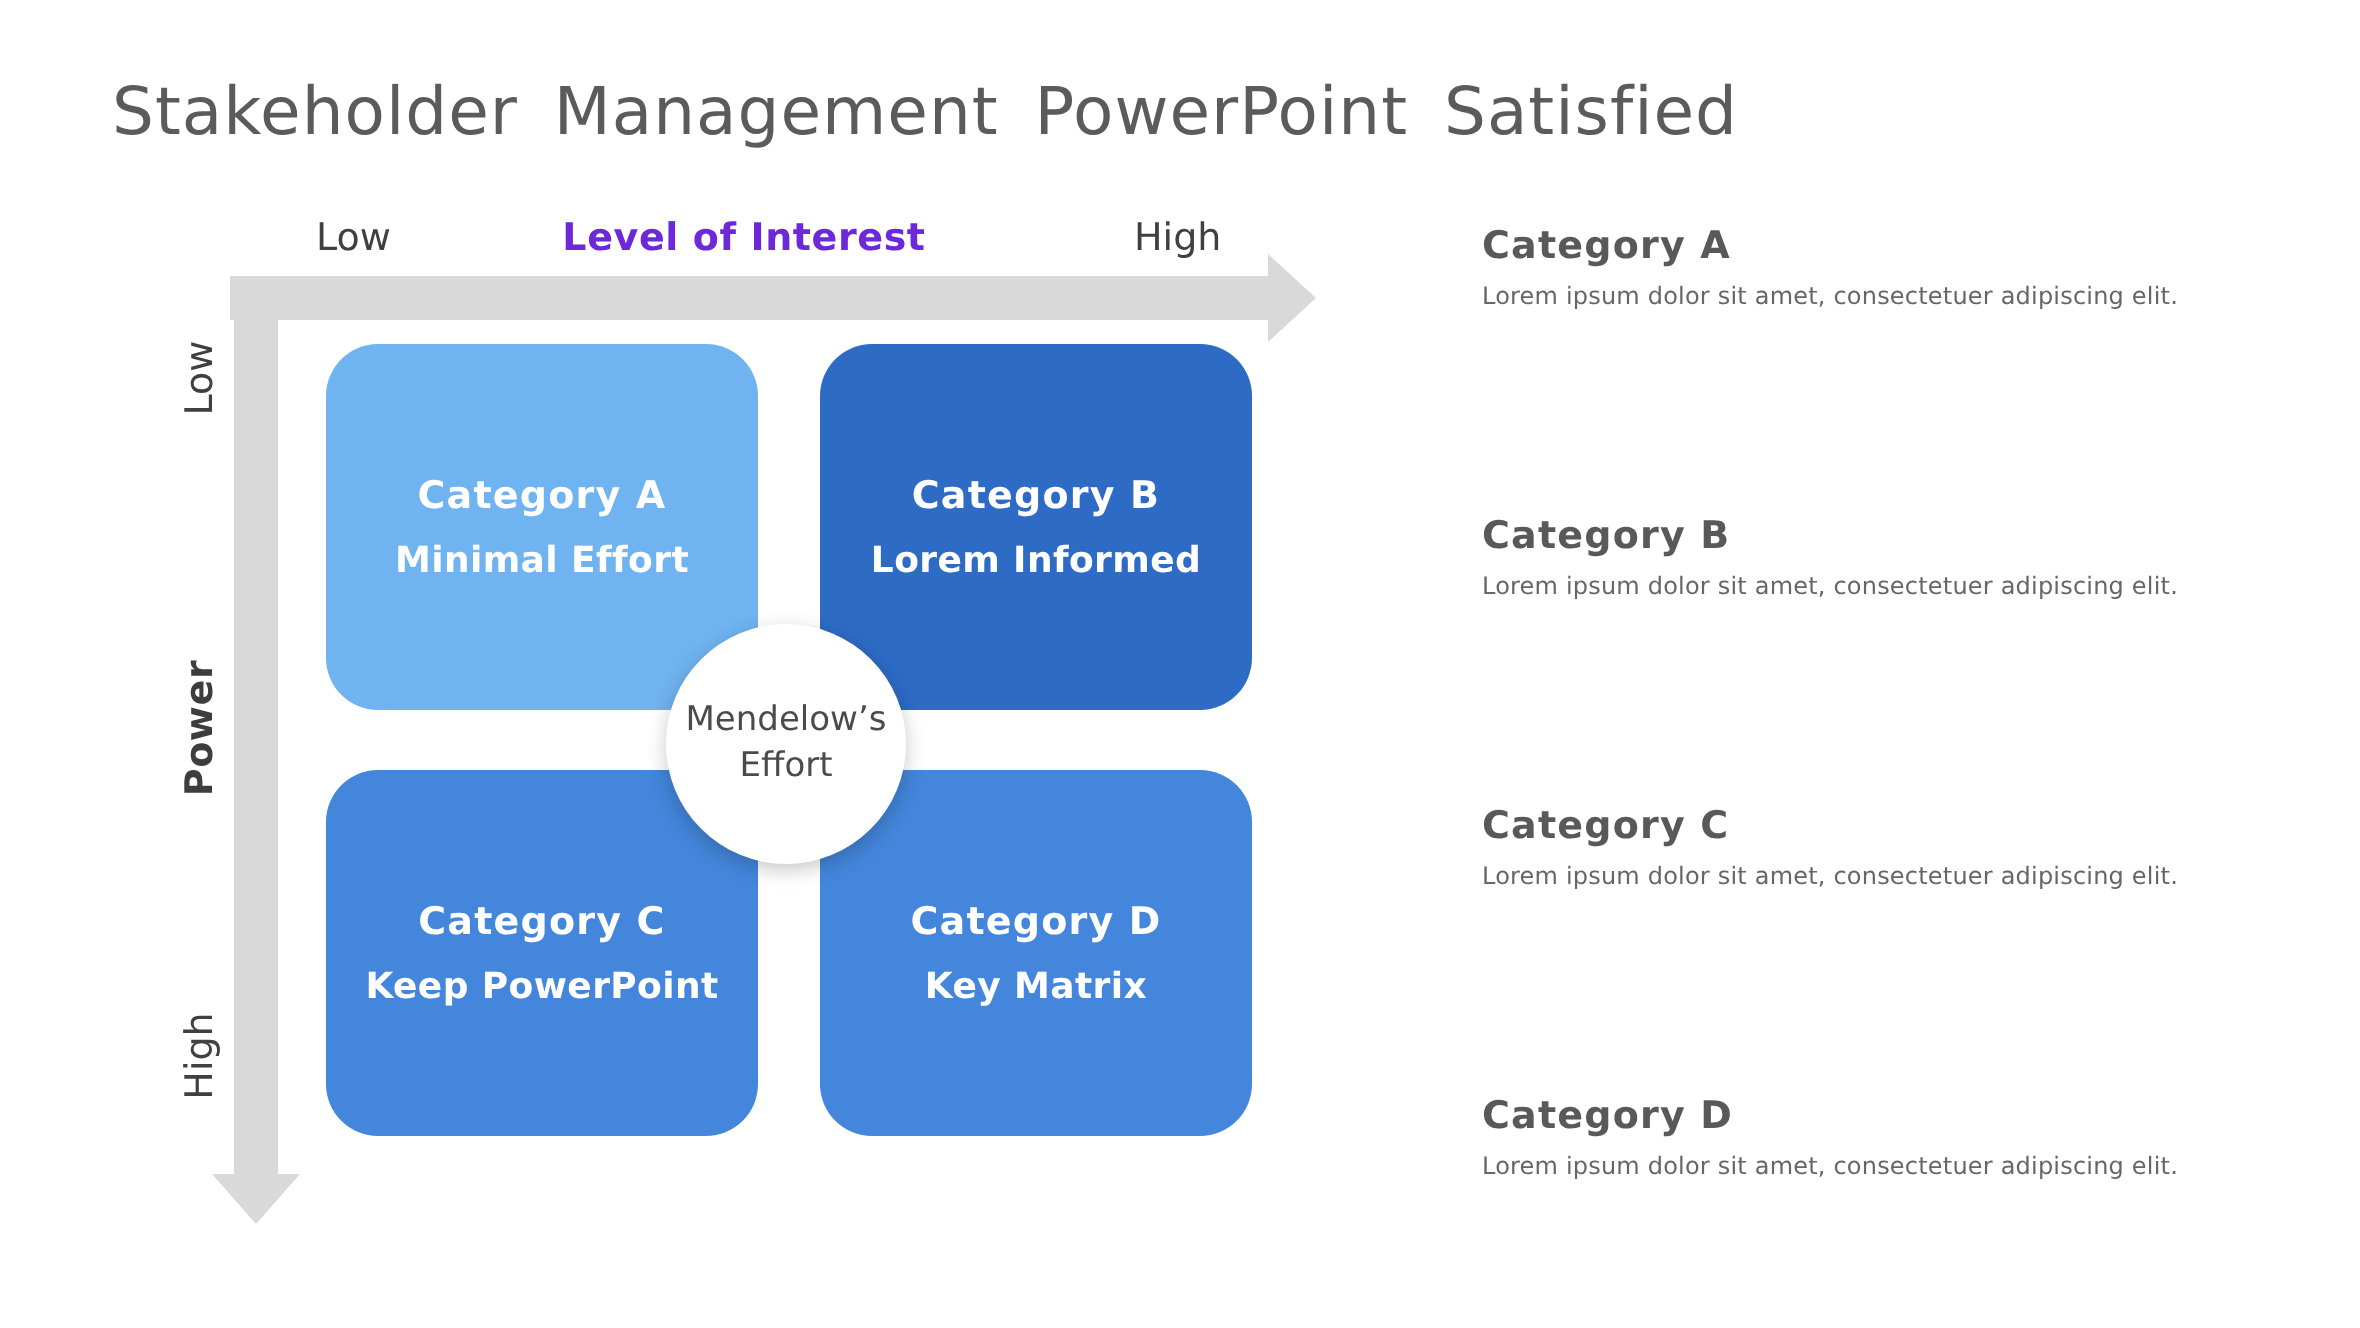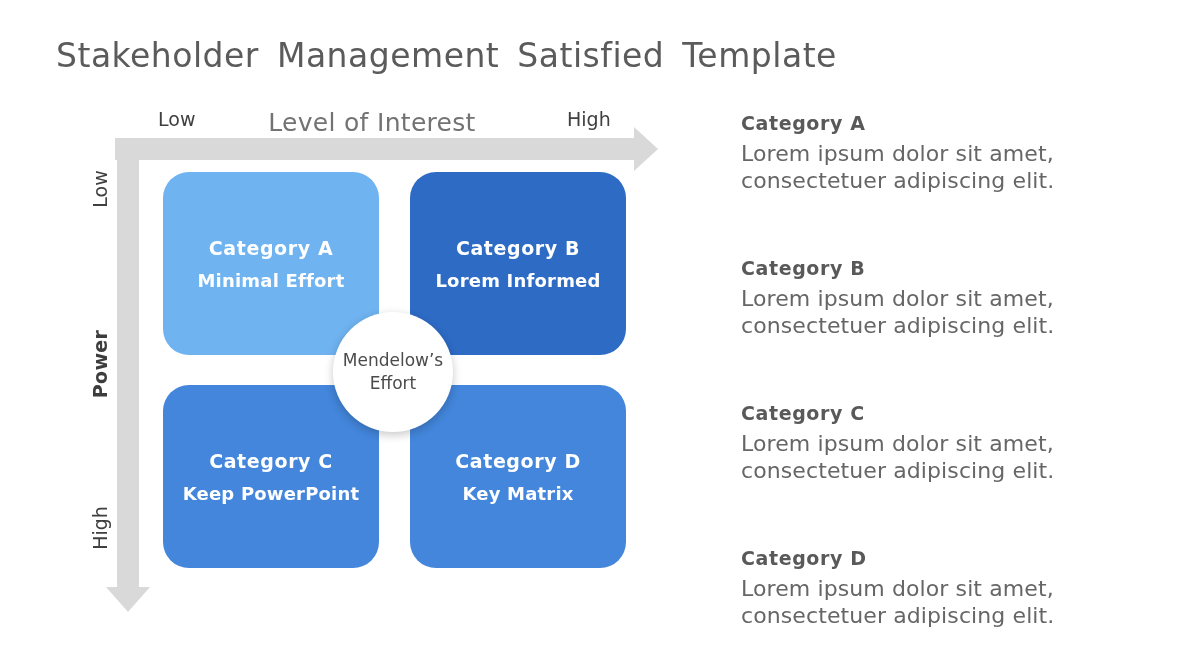--- a/index.html
+++ b/index.html
@@ -28,21 +28,21 @@
   }
 
   
   .x-low {
     position: absolute; left: 158px; top: 108px;
     font-size: 19px; color: #404040;
   }
   .x-title {
     position: absolute; left: 372px; top: 108px;
     transform: translateX(-50%);
-    font-size: 25px; font-weight: normal; color: #737373;
+    font-size: 19px; font-weight: bold; color: #6d28d9;
     letter-spacing: 0.3px; white-space: nowrap;
   }
   .x-high {
     position: absolute; left: 567px; top: 108px;
     font-size: 19px; color: #404040;
   }
 
   
   .y-label {
     position: absolute;
@@ -119,30 +119,30 @@
   .desc-a { top: 112px; }
   .desc-b { top: 257px; }
   .desc-c { top: 402px; }
   .desc-d { top: 547px; }
 
   .desc-heading {
     font-size: 19px; font-weight: bold; color: #595959;
     letter-spacing: 0.6px; margin-bottom: 7px;
   }
   .desc-body {
-    font-size: 22px; color: #666666; line-height: 1.22;
+    font-size: 12px; color: #666666; line-height: 1.22;
     letter-spacing: 0.1px;
   }
 </style>
 </head>
 <body>
 
 <div class="slide">
 
-  <div class="slide-title">Stakeholder Management Satisfied Template</div>
+  <div class="slide-title">Stakeholder Management PowerPoint Satisfied</div>
 
   <div class="x-arrow-shaft" style="background: rgb(217, 217, 217);"></div>
   <div class="x-arrow-head" style="background: rgb(217, 217, 217);"></div>
   <div class="x-low">Low</div>
   <div class="x-title">Level of Interest</div>
   <div class="x-high">High</div>
 
   <div class="y-arrow-shaft" style="background: rgb(217, 217, 217);"></div>
   <div class="y-arrow-head" style="background: rgb(217, 217, 217);"></div>
   <div class="y-label y-low">Low</div>

